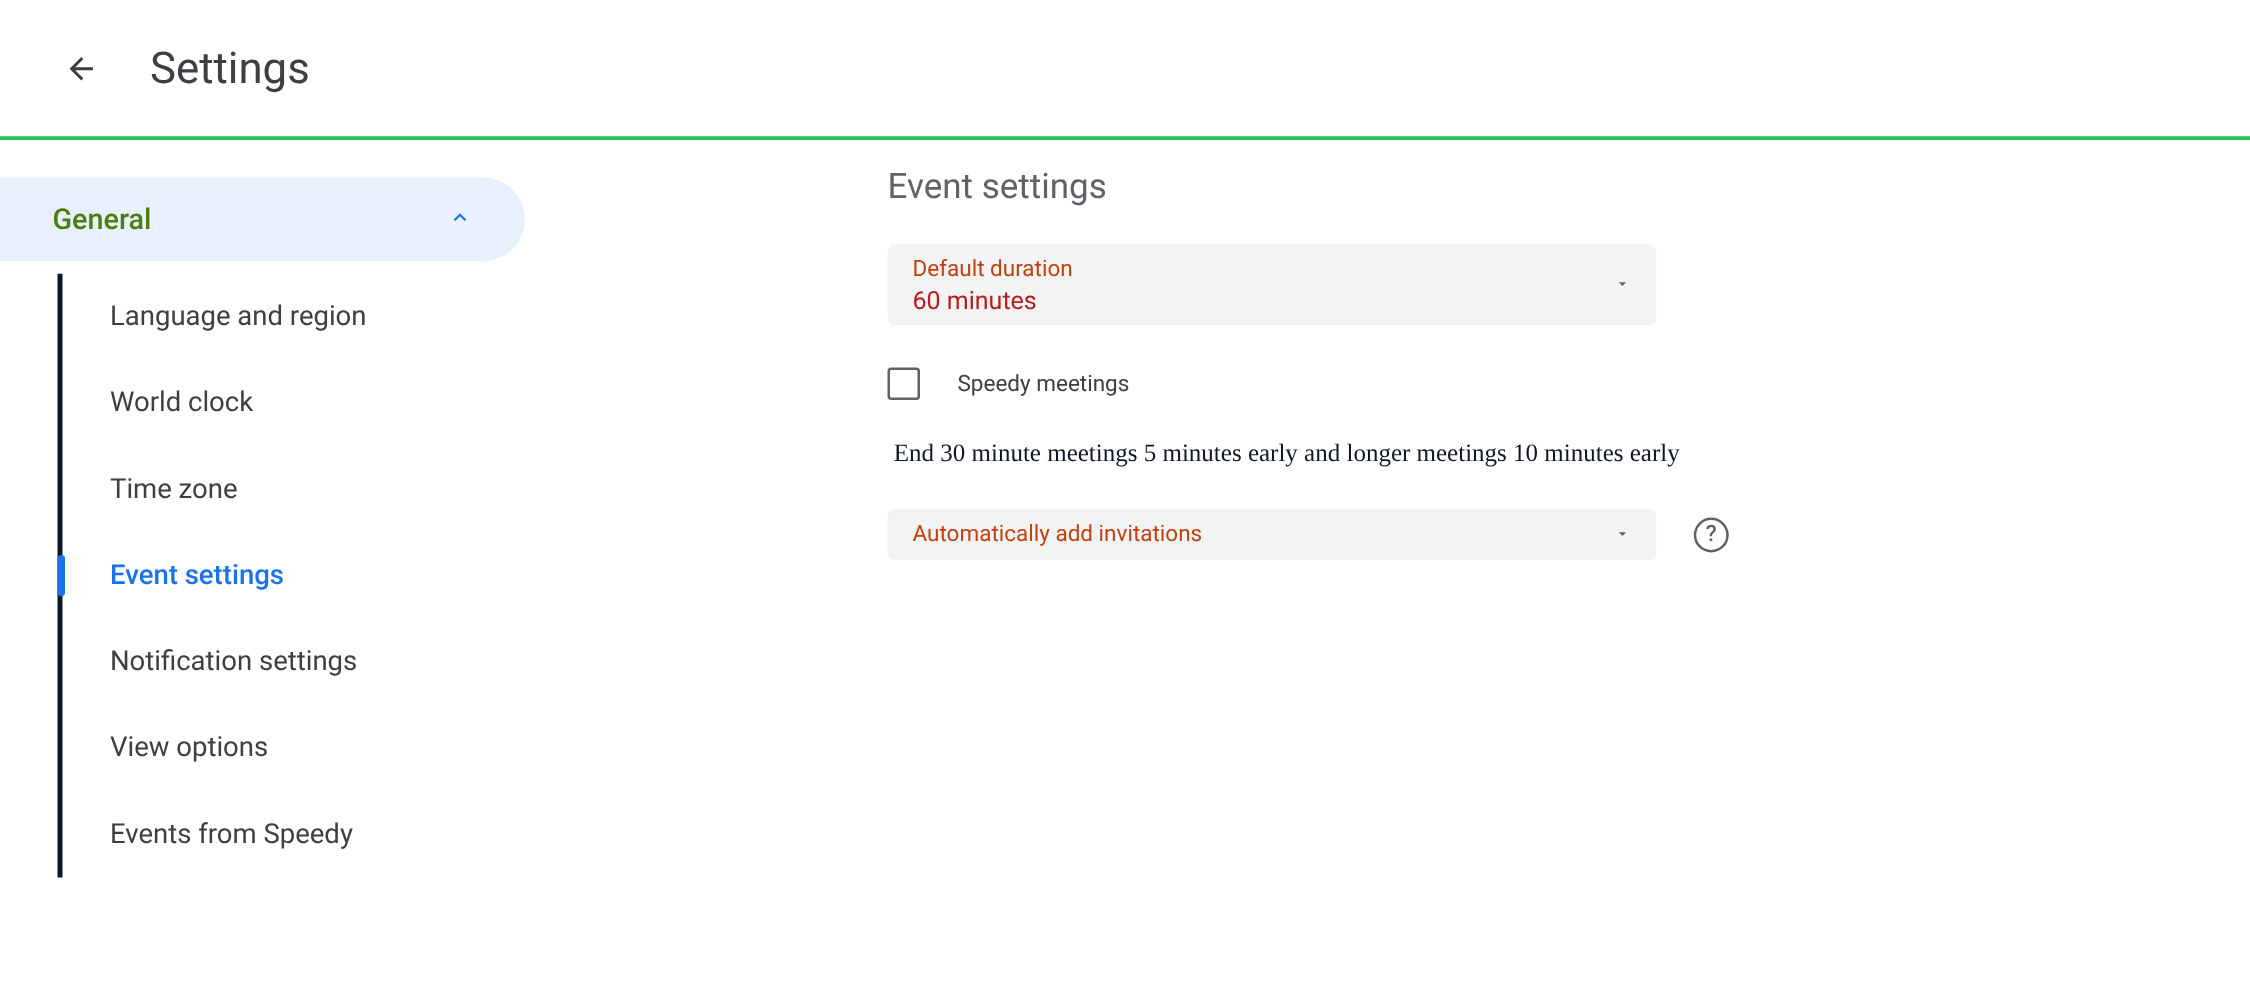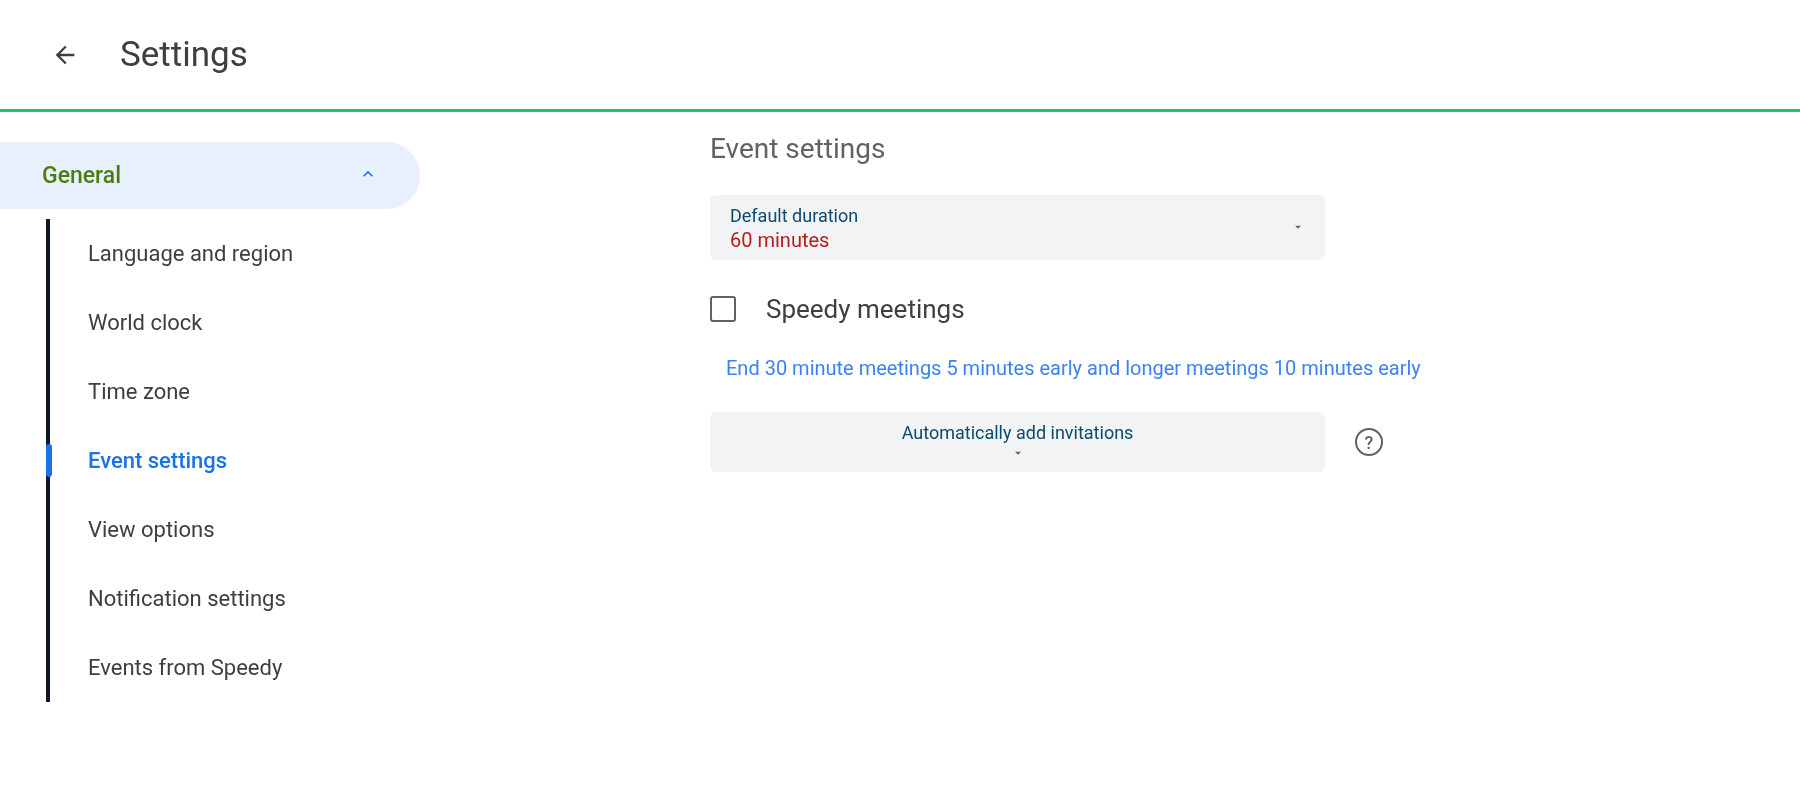--- a/index.html
+++ b/index.html
@@ -105,21 +105,21 @@
       justify-content: space-between;
       cursor: pointer;
       margin-bottom: 14px;
     }
     .dropdown-content {
       display: flex;
       flex-direction: column;
     }
     .dropdown-label {
       font-size: 18px;
-      color: #0c4a6e;
+      color: #c2410c;
       margin-bottom: 2px;
     }
     .dropdown-value {
       font-size: 20px;
       color: #b91c1c;
     }
     .dropdown-arrow {
       color: #5f6368;
     }
     .checkbox-row {
@@ -129,27 +129,28 @@
     }
     .checkbox {
       width: 26px;
       height: 26px;
       border: 2.5px solid #5f6368;
       border-radius: 3px;
       cursor: pointer;
       margin-right: 30px;
     }
     .checkbox-label {
-      font-size: 26px;
+      font-size: 18px;
       color: #3c4043;
     }
     .helper-text {
       font-size: 20px;
-      color: #3b82f6;
-      margin: 22px 0 32px 16px;
+      color: #0f172a;
+      margin: 22px 0 32px 5px;
+      font-family: Liberation Serif, serif;
     }
     .dropdown-row {
       display: flex;
       align-items: center;
       gap: 30px;
     }
     .help-icon {
       width: 28px;
       height: 28px;
       border: 2.5px solid #5f6368;
@@ -183,22 +184,22 @@
         <svg width="20" height="20" viewBox="0 0 24 24" fill="#1a73e8">
             <path d="M7.41 15.41L12 10.83l4.59 4.58L18 14l-6-6-6 6z"></path>
           </svg>
       </span>
     </div>
     <div class="nav-items">
       <div class="nav-item"><span>Language and region</span></div>
       <div class="nav-item"><span>World clock</span></div>
       <div class="nav-item"><span>Time zone</span></div>
       <div class="nav-item active"><span>Event settings</span></div>
+      <div class="nav-item"><span>Notification settings</span></div>
       <div class="nav-item"><span>View options</span></div>
-      <div class="nav-item"><span>Notification settings</span></div>
       <div class="nav-item"><span>Events from Speedy</span></div>
     </div>
   </div>
 
   <div class="main">
     <h2 class="section-title">Event settings</h2>
 
     <div class="dropdown">
       <div class="dropdown-content">
         <span class="dropdown-label">Default duration</span>
@@ -213,21 +214,21 @@
 
     <div class="checkbox-row">
       <div class="checkbox"></div>
       <span class="checkbox-label">Speedy meetings</span>
     </div>
 
     <div class="helper-text">End 30 minute meetings 5 minutes early and longer meetings 10 minutes early</div>
 
 
     <div class="dropdown-row">
-      <div class="dropdown" style="margin-bottom:0;flex-direction:column;">
+      <div class="dropdown" style="margin-bottom:0;">
         <div class="dropdown-content">
           <span class="dropdown-label">Automatically add invitations</span>
         </div>
         <span class="dropdown-arrow">
           <svg width="14" height="14" viewBox="0 0 24 24" fill="#5f6368">
               <path d="M7 10l5 5 5-5z"></path>
             </svg>
         </span>
       </div>
       <div class="help-icon">?</div>

